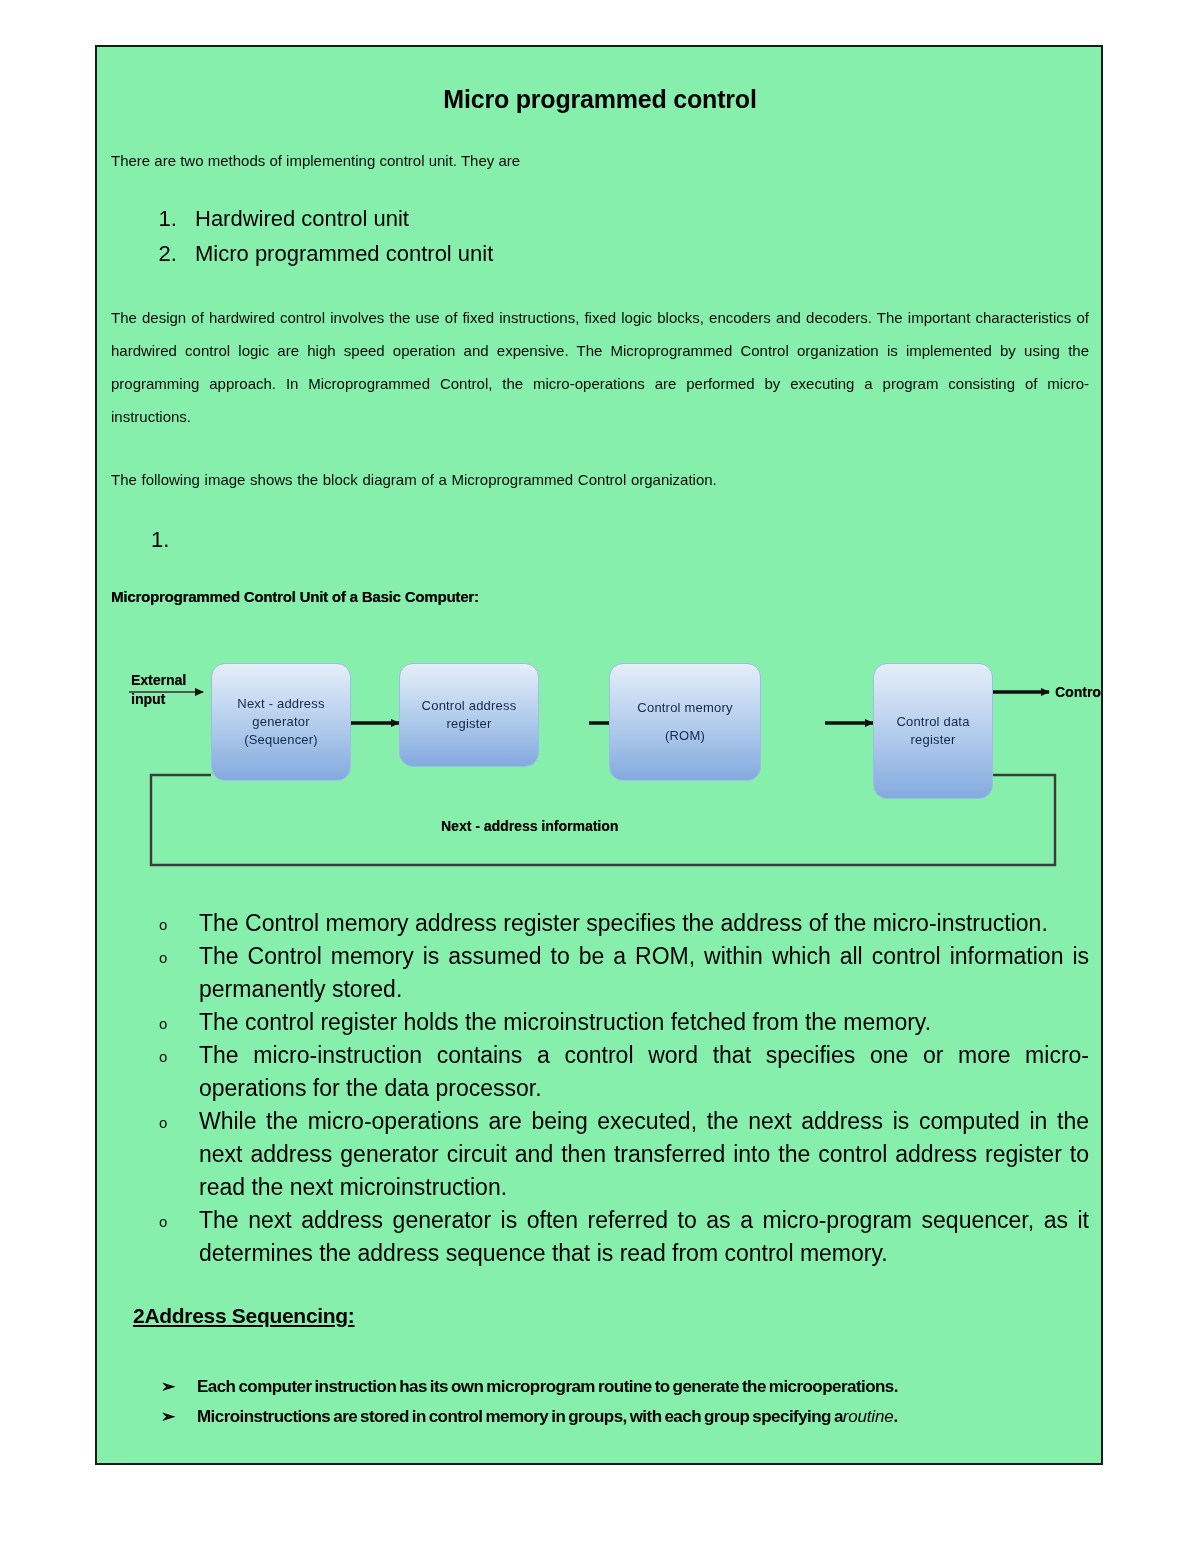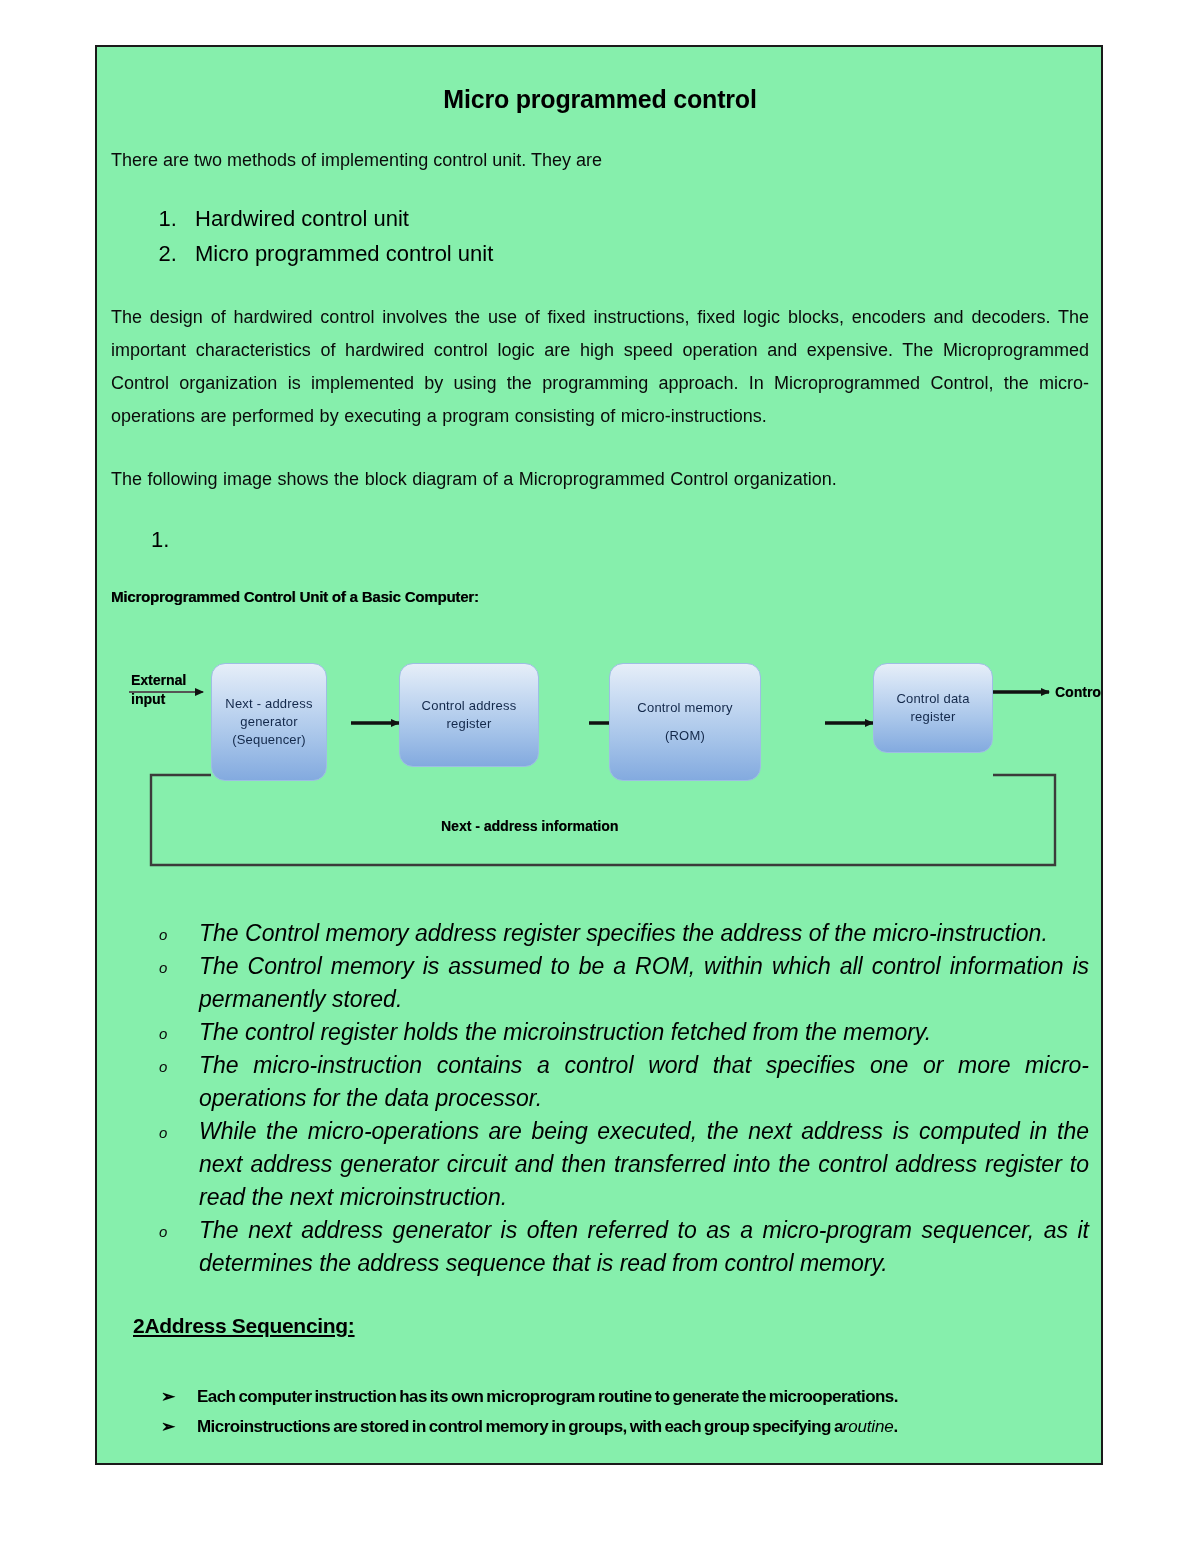--- a/index.html
+++ b/index.html
@@ -39,21 +39,21 @@
     text-align: center;
     font-size: 25px;
     font-weight: bold;
     letter-spacing: -0.2px;
     margin: 28px 0 0 0;
     color: #000;
   }
 
   
   .para {
-    font-size: 18px;
+    font-size: 15px;
     line-height: 33px;
     margin: 30px 0 0 0;
     color: #0a0a0a;
   }
   .para.just {
     text-align: justify;
     text-align-last: left;
     word-spacing: 0.5px;
   }
 
@@ -117,25 +117,24 @@
     font-weight: bold;
     line-height: 19px;
     color: #000;
     text-shadow: 0.35px 0 0 rgba(0,0,0,0.5);
     white-space: nowrap;
   }
 
   
   ul.obullets {
     list-style: none;
-    margin: 22px 0 0 0;
+    margin: 12px 0 0 0;
     padding: 0 0 0 40px;
     font-size: 23px;
     line-height: 33px;
-    font-style: italic;
   }
   ul.obullets > li {
     position: relative;
     padding-left: 48px;
     margin-bottom: 0px;
     text-align: justify;
     text-align-last: left;
   }
   ul.obullets > li::before {
     content: "o";
@@ -220,21 +219,21 @@
 
         <line x1="240" y1="66" x2="288" y2="66" stroke="#111" stroke-width="3.6" marker-end="url(#ah)"></line>
         <line x1="478" y1="66" x2="526" y2="66" stroke="#111" stroke-width="3.6" marker-end="url(#ah)"></line>
         <line x1="714" y1="66" x2="762" y2="66" stroke="#111" stroke-width="3.6" marker-end="url(#ah)"></line>
 
         <line x1="882" y1="35" x2="938" y2="35" stroke="#111" stroke-width="3.4" marker-end="url(#ah)"></line>
 
         <path d="M882,118 L944,118 L944,208 L40,208 L40,118 L100,118" fill="none" stroke="#3b3b3b" stroke-width="2.4"></path>
       </svg>
 
-      <div class="blk" style="left:100px; top:6px; width:116px; height:118px;">
+      <div class="blk" style="left:100px; top:6px; width:140px; height:118px;">
         <span>
           <span>Next - address</span>
           <span>generator</span>
           <span>(Sequencer)</span>
         </span>
       </div>
 
       <div class="blk" style="left:288px; top:6px; width:140px; height:104px;">
         <span>
           <span>Control address</span>
@@ -243,21 +242,21 @@
       </div>
 
       <div class="blk" style="left:498px; top:6px; width:152px; height:118px;">
         <span>
           <span>Control memory</span>
           <span style="display:block;height:10px;"></span>
           <span>(ROM)</span>
         </span>
       </div>
 
-      <div class="blk" style="left:762px; top:6px; width:120px; height:90px;">
+      <div class="blk" style="left:762px; top:6px; width:120px; height:136px;">
         <span>
           <span>Control data</span>
           <span>register</span>
         </span>
       </div>
 
       <div class="dlabel" style="left:20px; top:14px;">
         <span>External</span><br>
         <span>input</span>
       </div>

